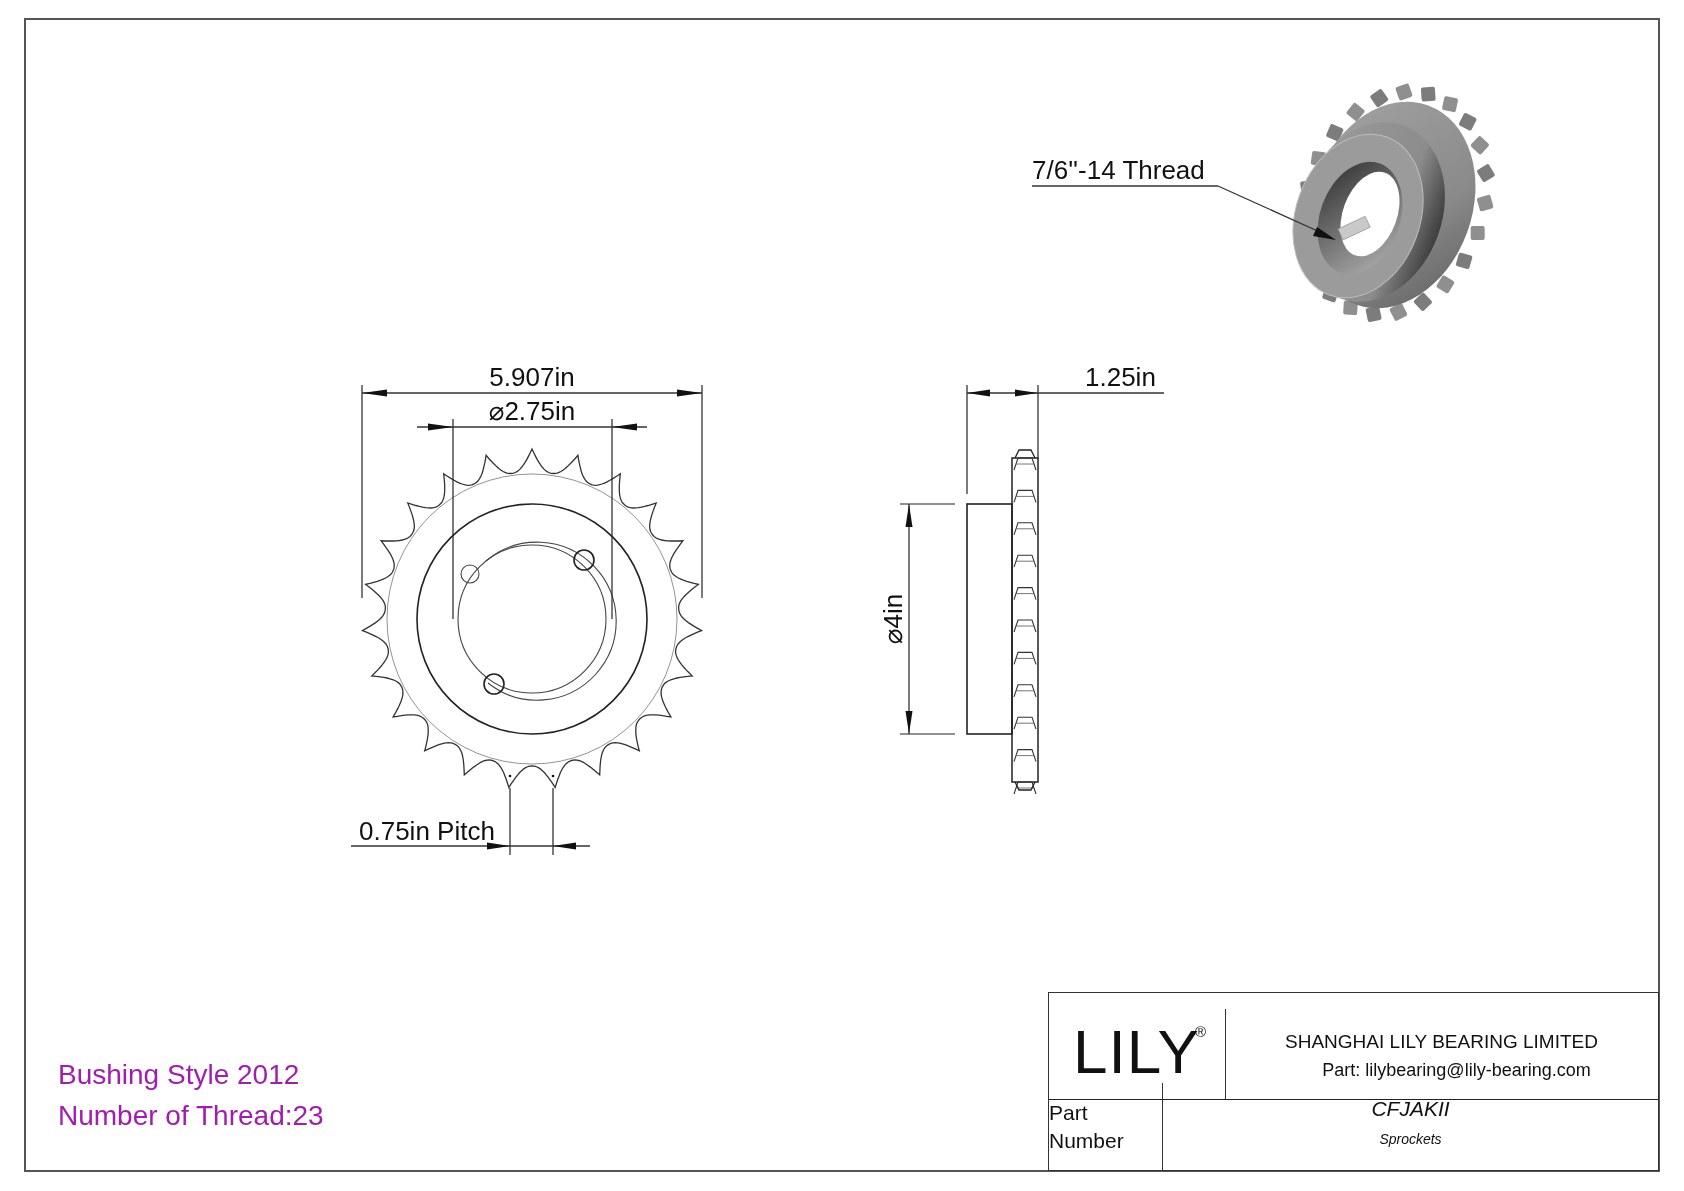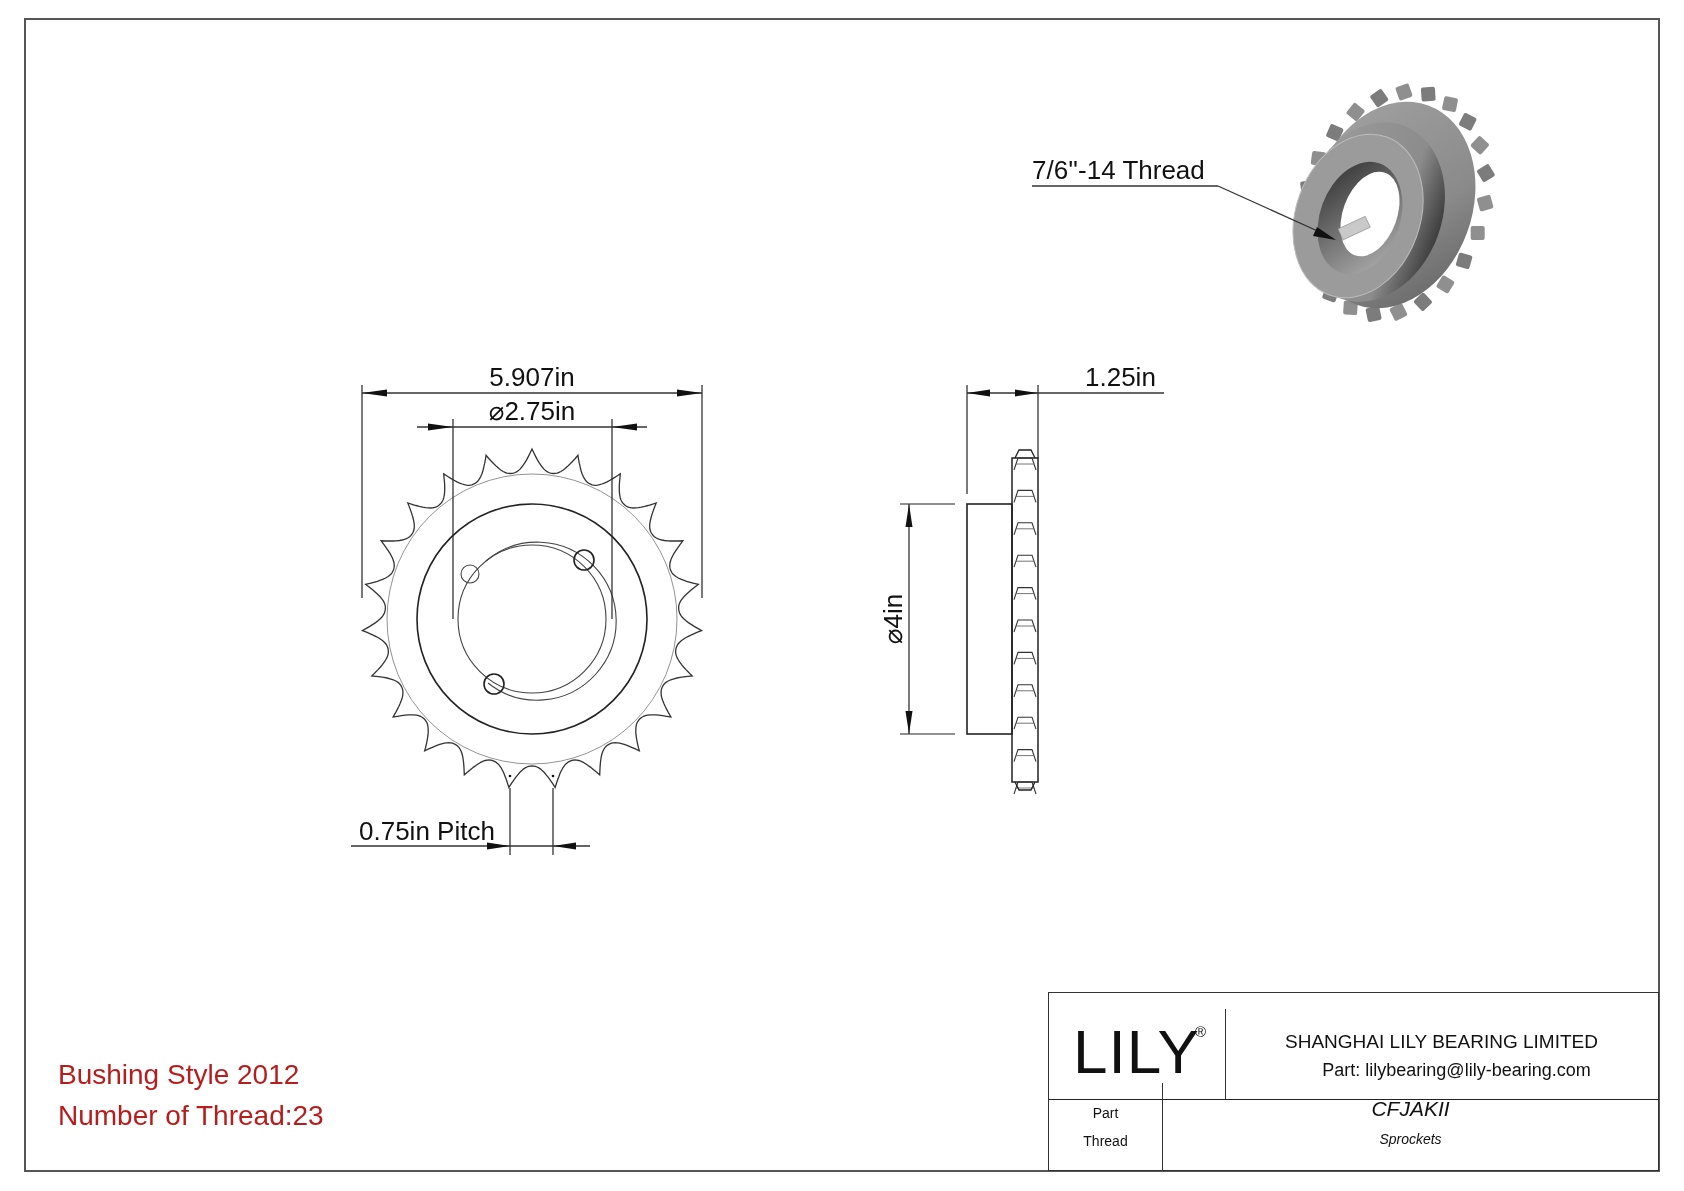--- a/index.html
+++ b/index.html
@@ -13,25 +13,25 @@
   .arrow { fill: #111; stroke: none; }
   .title-block { position: absolute; left: 1048px; top: 992px; width: 611px; height: 179px; border: 1.5px solid #333; box-sizing: border-box; }
   .tb-row1 { position: absolute; left: 0; top: 16px; width: 100%; height: 90px; border-bottom: 1.5px solid #222; }
   .tb-logo { position: absolute; left: 0; top: 0; width: 176px; height: 90px; border-right: 1.2px solid #333; }
   .tb-logo-text { position: absolute; left: 24px; top: 12px; font-size: 62px; letter-spacing: 1px; line-height: 62px; color: #111; }
   .tb-reg { position: absolute; left: 146px; top: 14px; font-size: 15px; color: #111; }
   .tb-company { position: absolute; left: 176px; top: 0; right: 0; height: 90px; }
   .tb-company-name { position: absolute; left: 0; right: 0; top: 22px; text-align: center; font-size: 19px; color: #111; }
   .tb-email { position: absolute; left: 30px; right: 0; top: 51px; text-align: center; font-size: 18px; color: #111; }
   .tb-row2 { position: absolute; left: 0; top: 90px; width: 100%; height: 87px; }
-  .tb-part-label { position: absolute; left: 0; top: 0; width: 114px; height: 87px; border-right: 1.2px solid #333; text-align: center; font-size: 14px; line-height: 28px; padding-top: 16px; box-sizing: border-box; color: #111; }
+  .tb-part-label { position: absolute; left: 0; top: 0; width: 114px; height: 87px; border-right: 1.2px solid #333; text-align: left; font-size: 21px; line-height: 28px; padding-top: 16px; box-sizing: border-box; color: #111; }
   .tb-part-value { position: absolute; left: 114px; right: 0; top: 0; height: 87px; font-style: italic; }
   .tb-part-number { position: absolute; left: 0; right: 0; top: 14px; text-align: center; font-size: 21px; color: #111; }
   .tb-part-category { position: absolute; left: 0; right: 0; top: 48px; text-align: center; font-size: 14px; color: #111; }
-  .notes { position: absolute; left: 58px; top: 1054px; font-size: 28px; line-height: 41px; color: #b91c1c; }
+  .notes { position: absolute; left: 58px; top: 1054px; font-size: 28px; line-height: 41px; color: #a21caf; }
 </style>
 </head>
 <body>
 
 <svg id="sheet" width="1684" height="1191" viewBox="0 0 1684 1191" xmlns="http://www.w3.org/2000/svg">
 
   <rect x="25" y="19" width="1634" height="1152" fill="none" stroke="#555" stroke-width="2"></rect>
 
   <g>
 
@@ -203,20 +203,20 @@
       <span class="tb-reg">®</span>
     </div>
     <div class="tb-company">
       <div class="tb-company-name">SHANGHAI LILY BEARING LIMITED</div>
       <div class="tb-email">Part: lilybearing@lily-bearing.com</div>
     </div>
   </div>
   <div class="tb-row2">
     <div class="tb-part-label">
       <div>Part</div>
-      <div>Thread</div>
+      <div>Number</div>
     </div>
     <div class="tb-part-value">
       <div class="tb-part-number">CFJAKII</div>
       <div class="tb-part-category">Sprockets</div>
     </div>
   </div>
 </div>
 
 </body></html>

